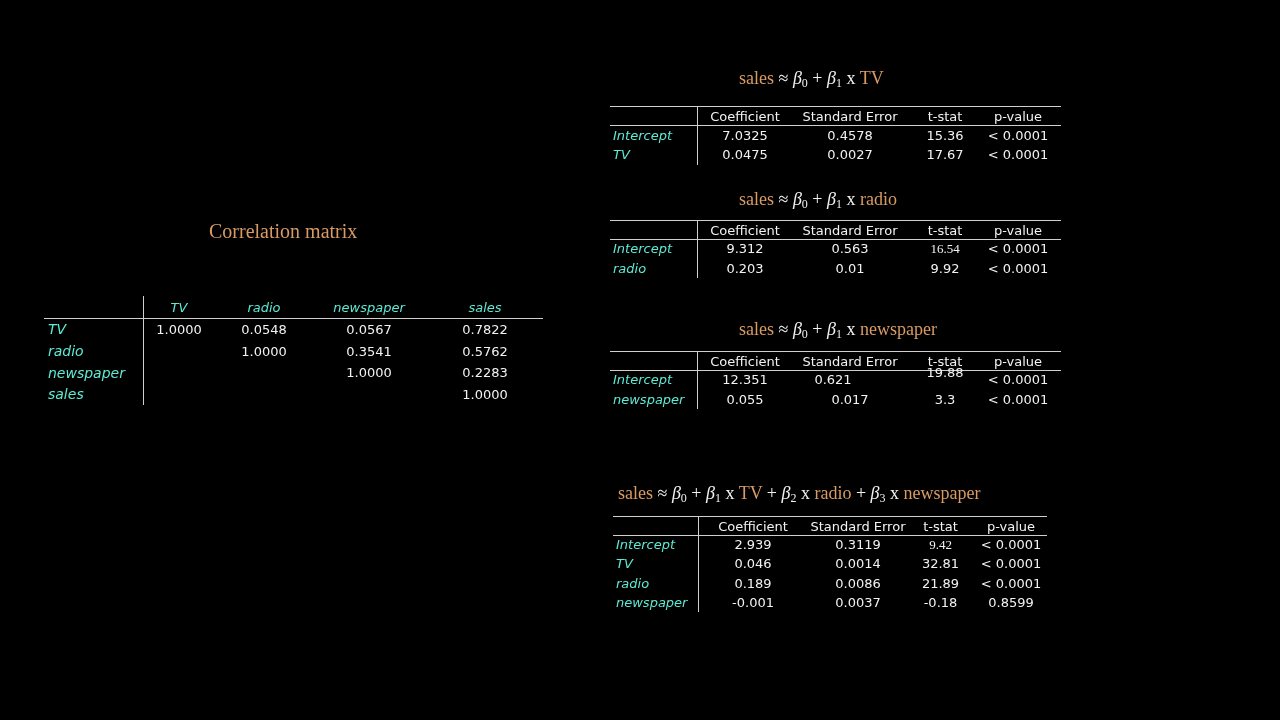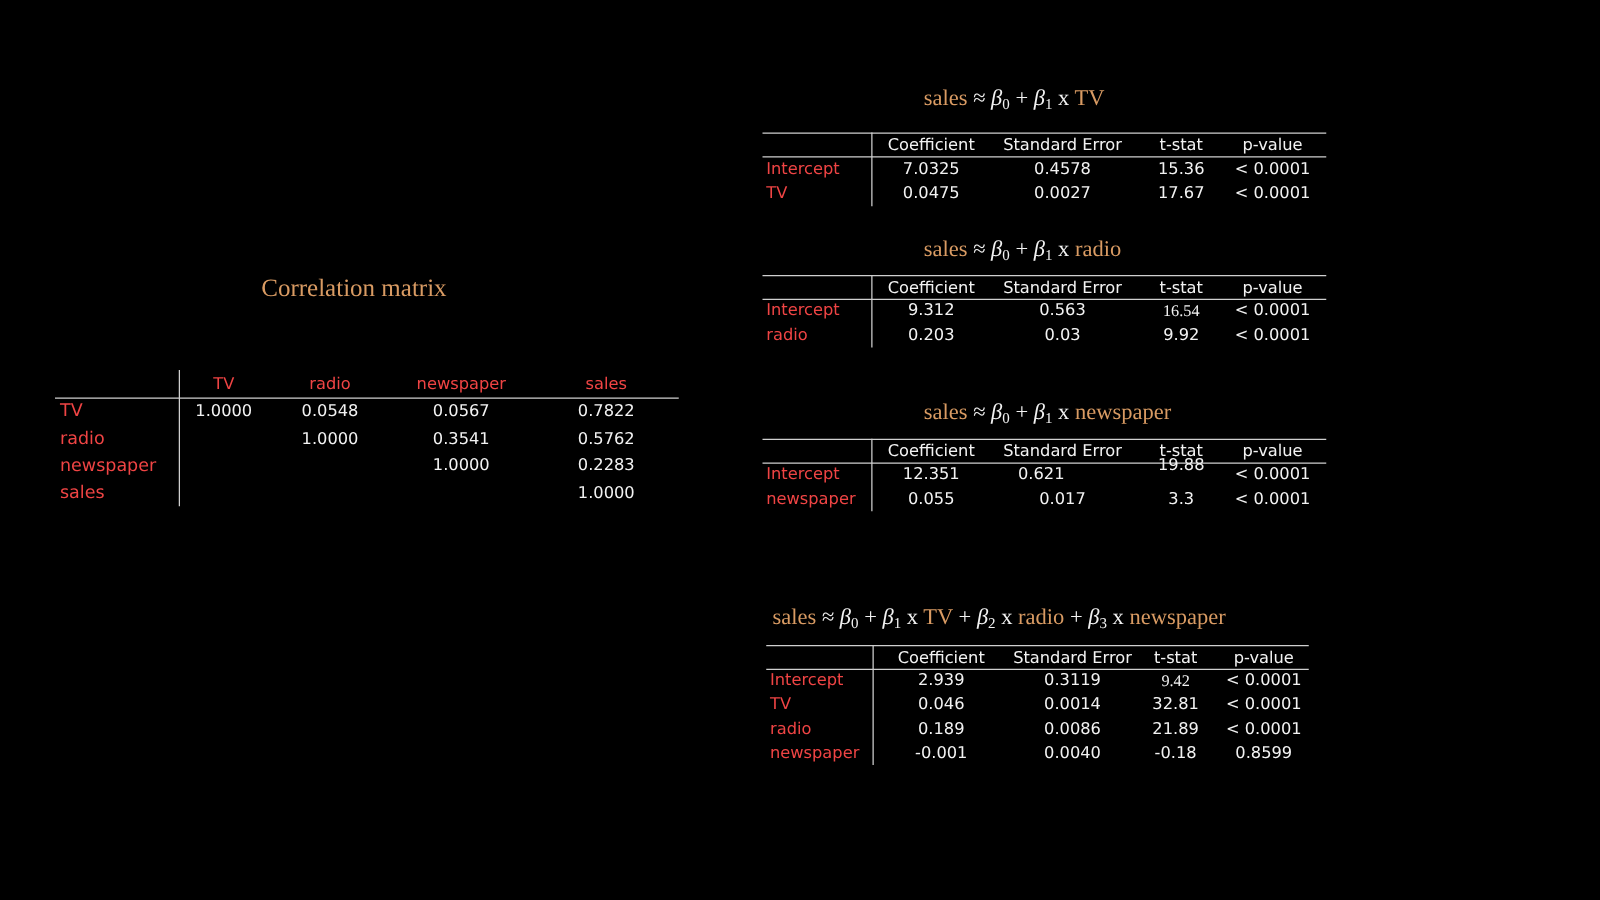--- a/index.html
+++ b/index.html
@@ -2,21 +2,21 @@
 <html><head>
 <meta charset="utf-8">
 <style>
   html, body { margin: 0; padding: 0; }
   body {
     width: 1280px; height: 720px; background: #000000;
     position: relative; overflow: hidden;
     font-family: "DejaVu Sans", sans-serif; color: #f2f2f2;
   }
   .tan { color: #d99b63; }
-  .rust { color: #ef4444; }
+  .rust { color: #5eead4; font-style: italic; }
   .white { color: #f2f2f2; }
 
   
   .corr-title {
     position: absolute; left: 209px; top: 220px;
     font-family: "Liberation Serif", "DejaVu Serif", serif;
     font-size: 20px; color: #d99b63; white-space: nowrap;
   }
   .corr {
     position: absolute; left: 44px; top: 296px; width: 499px; height: 110px;
@@ -120,21 +120,21 @@
   <div class="cell" style="left:185px;top:3px;width:110px;">Standard Error</div>
   <div class="cell" style="left:305px;top:3px;width:60px;">t-stat</div>
   <div class="cell" style="left:370px;top:3px;width:76px;">p-value</div>
   <div class="rowlabel rust" style="top:21px;">Intercept</div>
   <div class="rowlabel rust" style="top:41px;">radio</div>
   <div class="cell" style="left:90px;top:21px;width:90px;">9.312</div>
   <div class="cell" style="left:185px;top:21px;width:110px;">0.563</div>
   <div class="cell" style="left:305px;top:21px;width:60px;font-family:Liberation Serif, serif;">16.54</div>
   <div class="cell" style="left:370px;top:21px;width:76px;">&lt; 0.0001</div>
   <div class="cell" style="left:90px;top:41px;width:90px;">0.203</div>
-  <div class="cell" style="left:185px;top:41px;width:110px;">0.03</div>
+  <div class="cell" style="left:185px;top:41px;width:110px;">0.01</div>
   <div class="cell" style="left:305px;top:41px;width:60px;">9.92</div>
   <div class="cell" style="left:370px;top:41px;width:76px;">&lt; 0.0001</div>
 </div>
 
 <div class="formula" style="left:739px;top:319px;">
   <span class="tan">sales</span>
   <span>≈</span>
   <span class="beta">β</span><sub>0</sub>
   <span>+</span>
   <span class="beta">β</span><sub>1</sub>
@@ -201,16 +201,16 @@
   <div class="cell" style="left:190px;top:40px;width:110px;">0.0014</div>
   <div class="cell" style="left:300px;top:40px;width:55px;">32.81</div>
   <div class="cell" style="left:360px;top:40px;width:76px;">&lt; 0.0001</div>
 
   <div class="cell" style="left:95px;top:60px;width:90px;">0.189</div>
   <div class="cell" style="left:190px;top:60px;width:110px;">0.0086</div>
   <div class="cell" style="left:300px;top:60px;width:55px;">21.89</div>
   <div class="cell" style="left:360px;top:60px;width:76px;">&lt; 0.0001</div>
 
   <div class="cell" style="left:95px;top:79px;width:90px;">-0.001</div>
-  <div class="cell" style="left:190px;top:79px;width:110px;">0.0040</div>
+  <div class="cell" style="left:190px;top:79px;width:110px;">0.0037</div>
   <div class="cell" style="left:300px;top:79px;width:55px;">-0.18</div>
   <div class="cell" style="left:360px;top:79px;width:76px;">0.8599</div>
 </div>
 
 </body></html>

